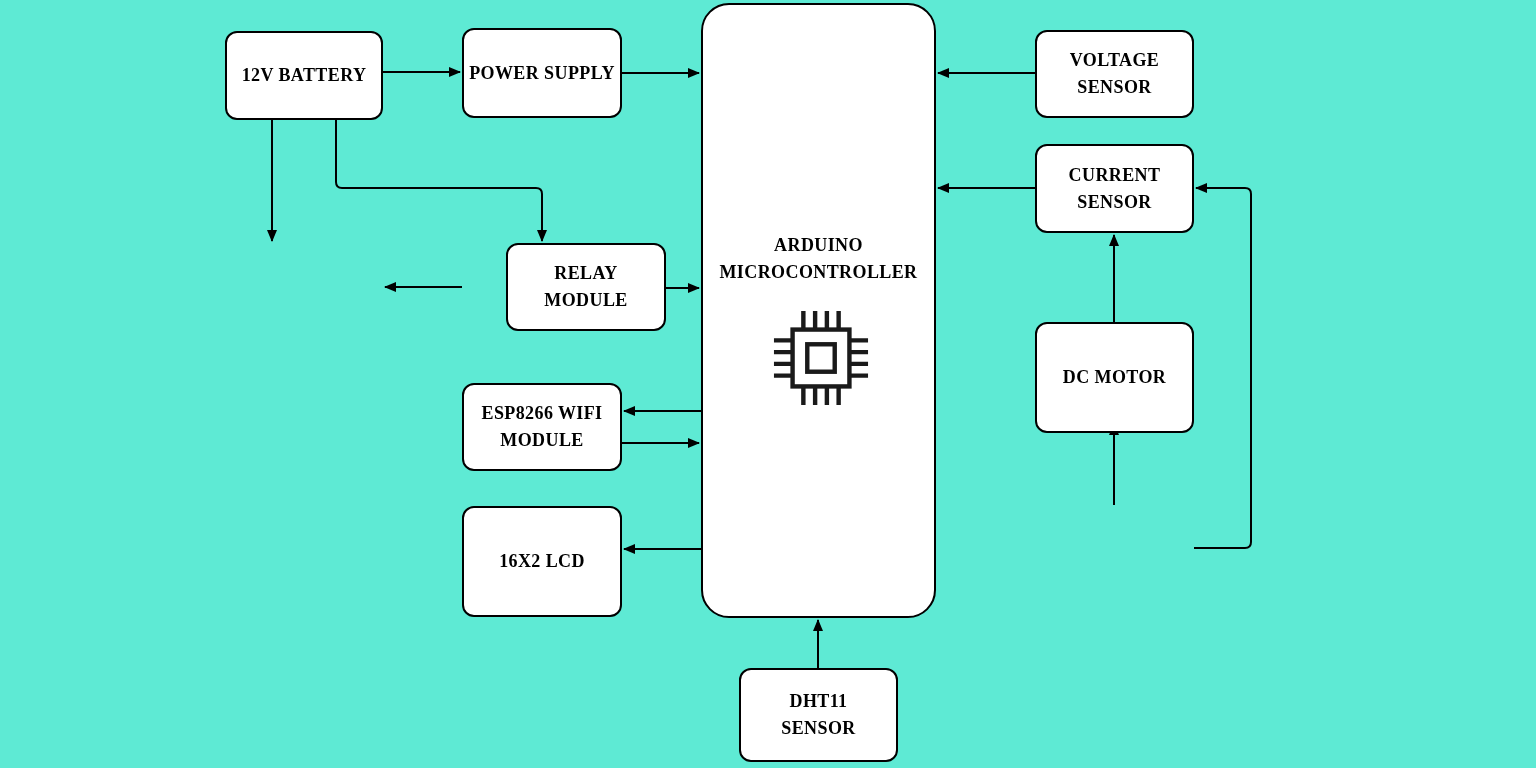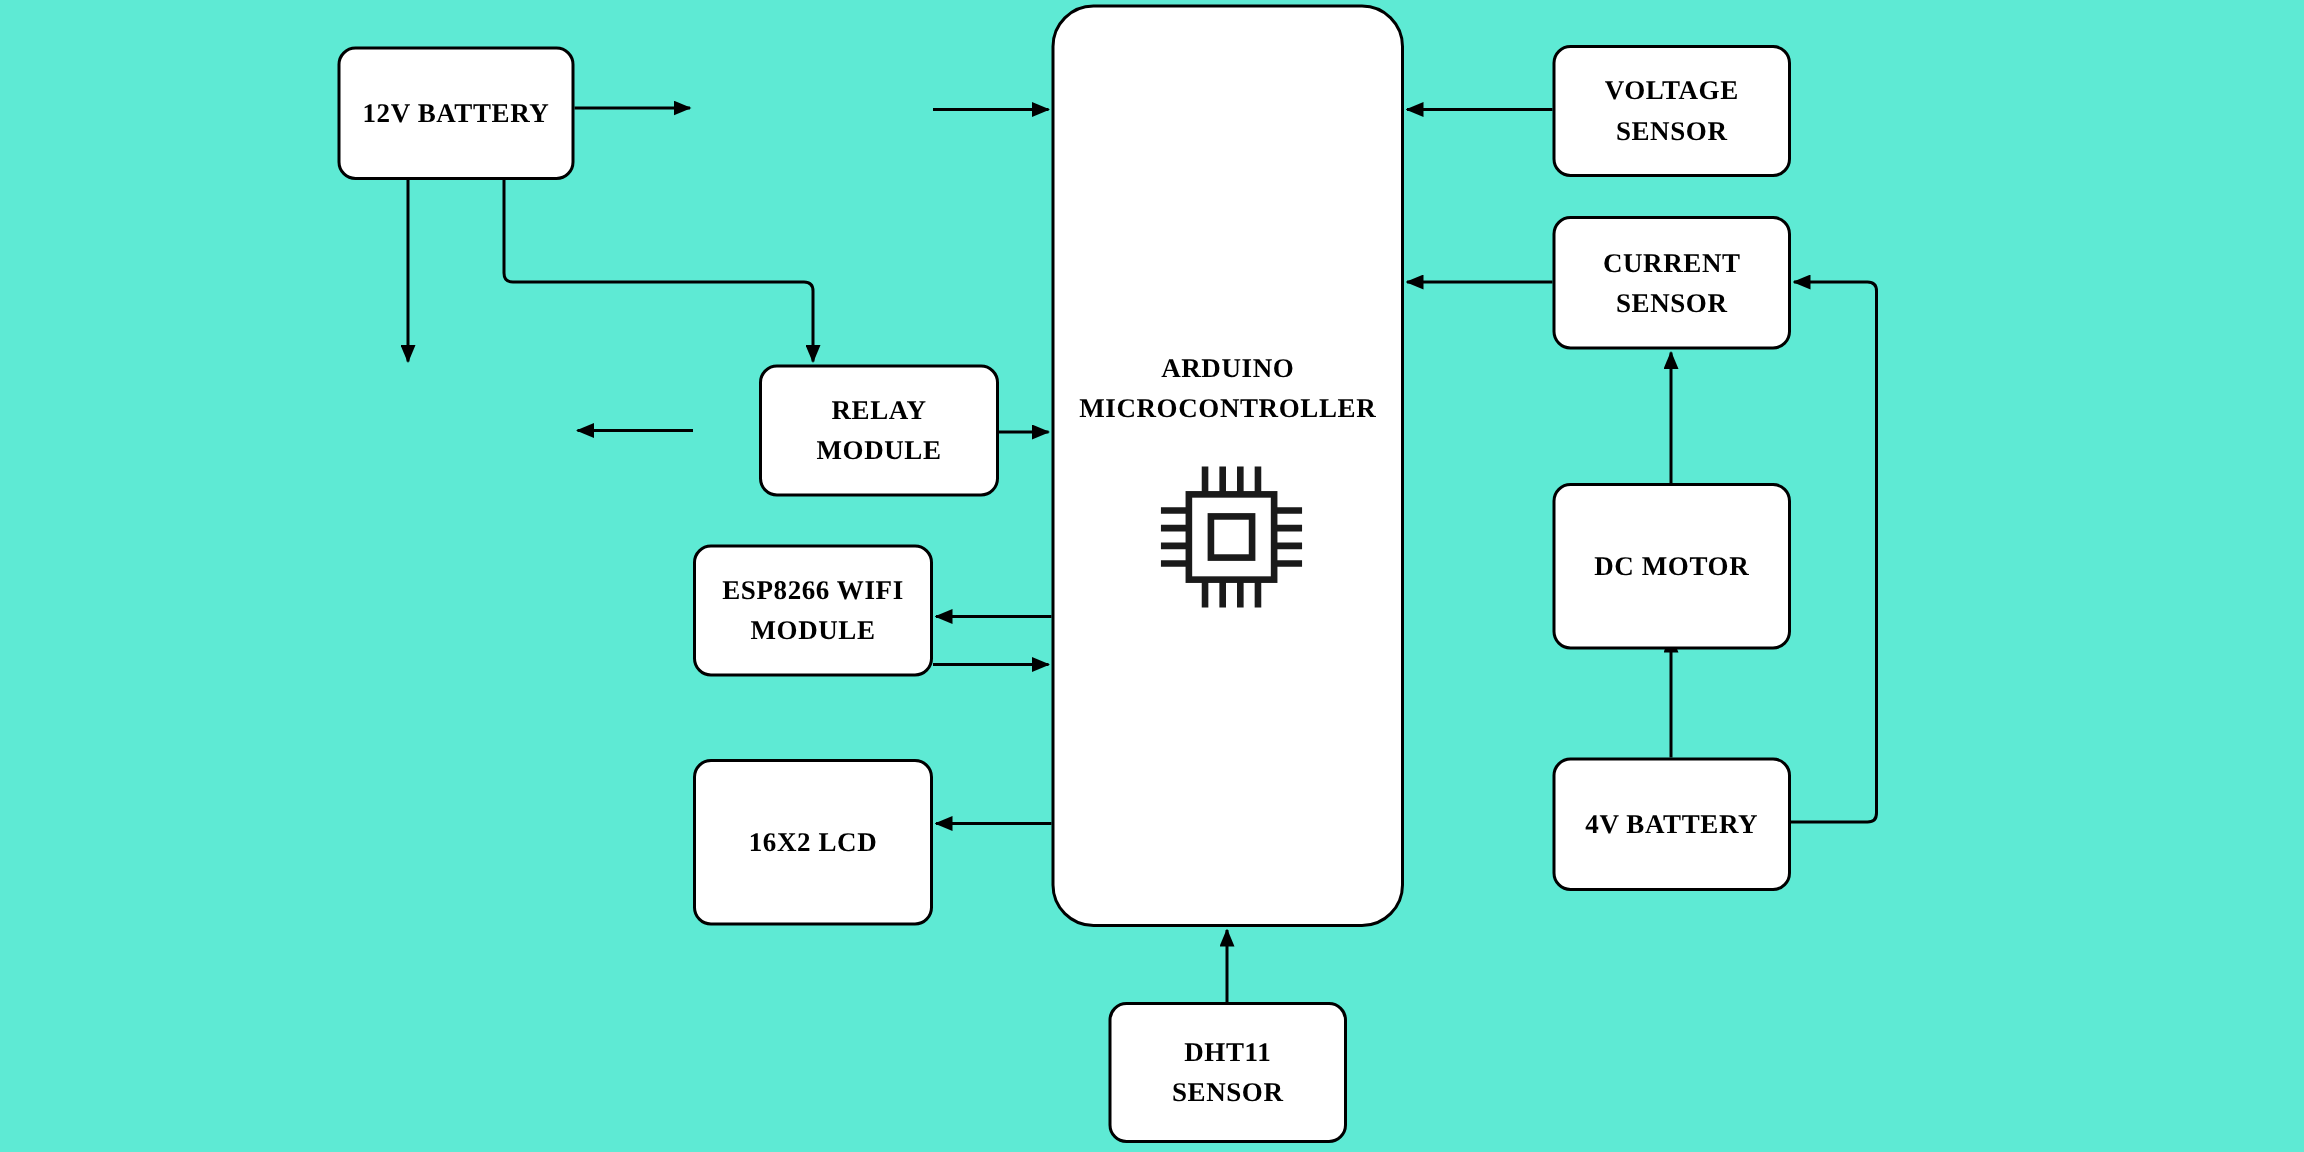--- a/index.html
+++ b/index.html
@@ -40,21 +40,21 @@
     text-align: center;
     white-space: pre-line;
     line-height: 27px;
     letter-spacing: 0.4px;
   }
   
   #n-battery12v   { left: 225px; top: 31px;  width: 158px; height: 89px; }
   #n-powersupply  { left: 462px; top: 28px;  width: 160px; height: 90px; }
   #n-dcfan        { left: 225px; top: 243px; width: 158px; height: 88px; }
   #n-relay        { left: 462px; top: 243px; width: 160px; height: 88px; margin-left: 44px; }
-  #n-esp8266      { left: 462px; top: 363px; width: 160px; height: 88px; }
+  #n-esp8266      { left: 462px; top: 383px; width: 160px; height: 88px; }
   #n-lcd          { left: 462px; top: 506px; width: 160px; height: 111px; }
   #n-arduino      { left: 701px; top: 3px;   width: 235px; height: 615px; display: block; border-radius: 28px; }
   #n-dht11        { left: 739px; top: 668px; width: 159px; height: 94px; }
   #n-voltage      { left: 1035px; top: 30px;  width: 159px; height: 88px; }
   #n-current      { left: 1035px; top: 144px; width: 159px; height: 89px; }
   #n-dcmotor      { left: 1035px; top: 322px; width: 159px; height: 111px; }
   #n-battery4v    { left: 1035px; top: 505px; width: 159px; height: 89px; }
 
   #n-arduino .node-label {
     position: absolute;
@@ -97,20 +97,23 @@
       <path d="M1114,322 V235" marker-end="url(#arrow)"></path>
       <path d="M1114,505 V424" marker-end="url(#arrow)"></path>
       <path d="M1194,548 H1245 Q1251,548 1251,542 V194 Q1251,188 1245,188 H1196" marker-end="url(#arrow)"></path>
     </g>
   </svg>
 
   <div class="node" id="n-battery12v">
     <span class="node-label">12V BATTERY</span>
   </div>
 
+  <div class="node" id="n-powersupply">
+    <span class="node-label">POWER SUPPLY</span>
+  </div>
 
 
   <div class="node" id="n-relay">
     <span class="node-label">RELAY
 MODULE</span>
   </div>
 
   <div class="node" id="n-esp8266">
     <span class="node-label">ESP8266 WIFI
 MODULE</span>
@@ -153,17 +156,14 @@
 
   <div class="node" id="n-current">
     <span class="node-label">CURRENT
 SENSOR</span>
   </div>
 
   <div class="node" id="n-dcmotor">
     <span class="node-label">DC MOTOR</span>
   </div>
 
-  <div class="node" id="n-battery4v">
-    <span class="node-label">4V BATTERY</span>
-  </div>
 
 </div>
 
 </body></html>

